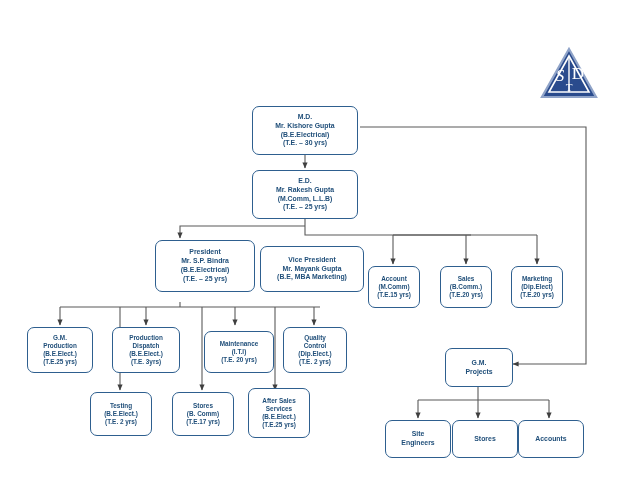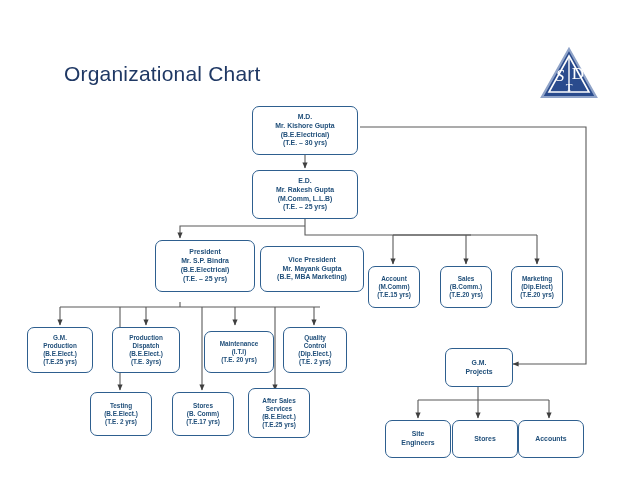--- a/index.html
+++ b/index.html
@@ -45,21 +45,20 @@
   .t7   {font-size:6.9px;}
 
   
   #logo{position:absolute;left:538px;top:43px;width:62px;height:62px;z-index:4;}
 </style>
 </head>
 <body>
 
 <div id="stage">
 
-  <div id="page-title">Organizational Chart</div>
 
   <svg id="logo" viewBox="0 0 62 62">
     <polygon points="31,6 58,54 4,54" fill="#2A4B8D" stroke="#8FA3C8" stroke-width="2.2"></polygon>
     <polygon points="31,13 51,49 11,49" fill="none" stroke="#ffffff" stroke-width="1.6"></polygon>
     <line x1="31" y1="13" x2="31" y2="49" stroke="#ffffff" stroke-width="1.4"></line>
     <text x="22" y="38" font-family="Liberation Serif, serif" font-size="17" fill="#ffffff" text-anchor="middle" font-style="italic">S</text>
     <text x="40" y="36" font-family="Liberation Serif, serif" font-size="17" fill="#ffffff" text-anchor="middle">D</text>
     <text x="31" y="48" font-family="Liberation Serif, serif" font-size="11" fill="#ffffff" text-anchor="middle">T</text>
   </svg>
 

